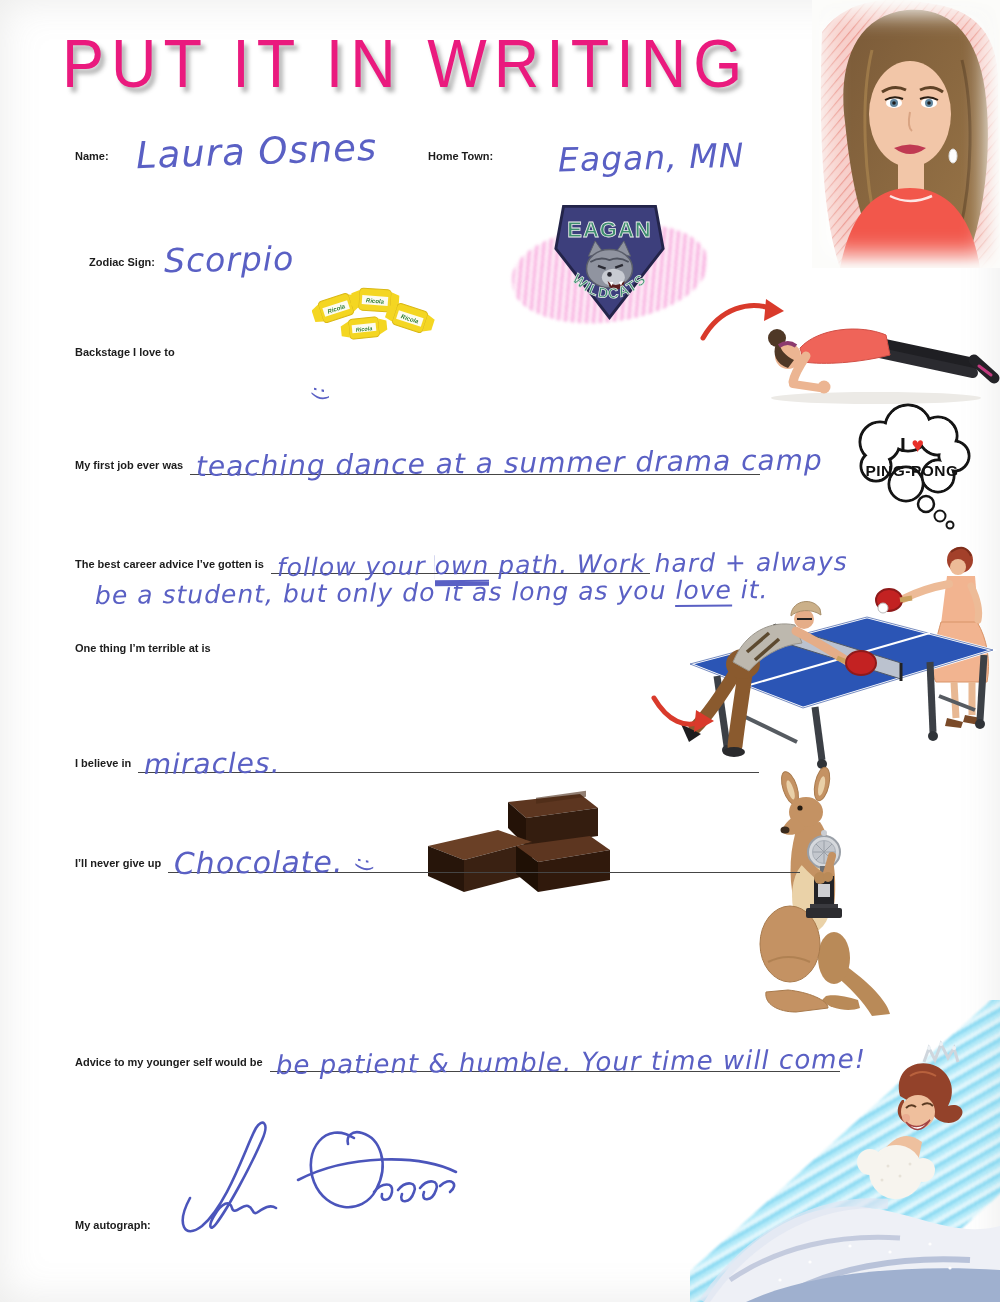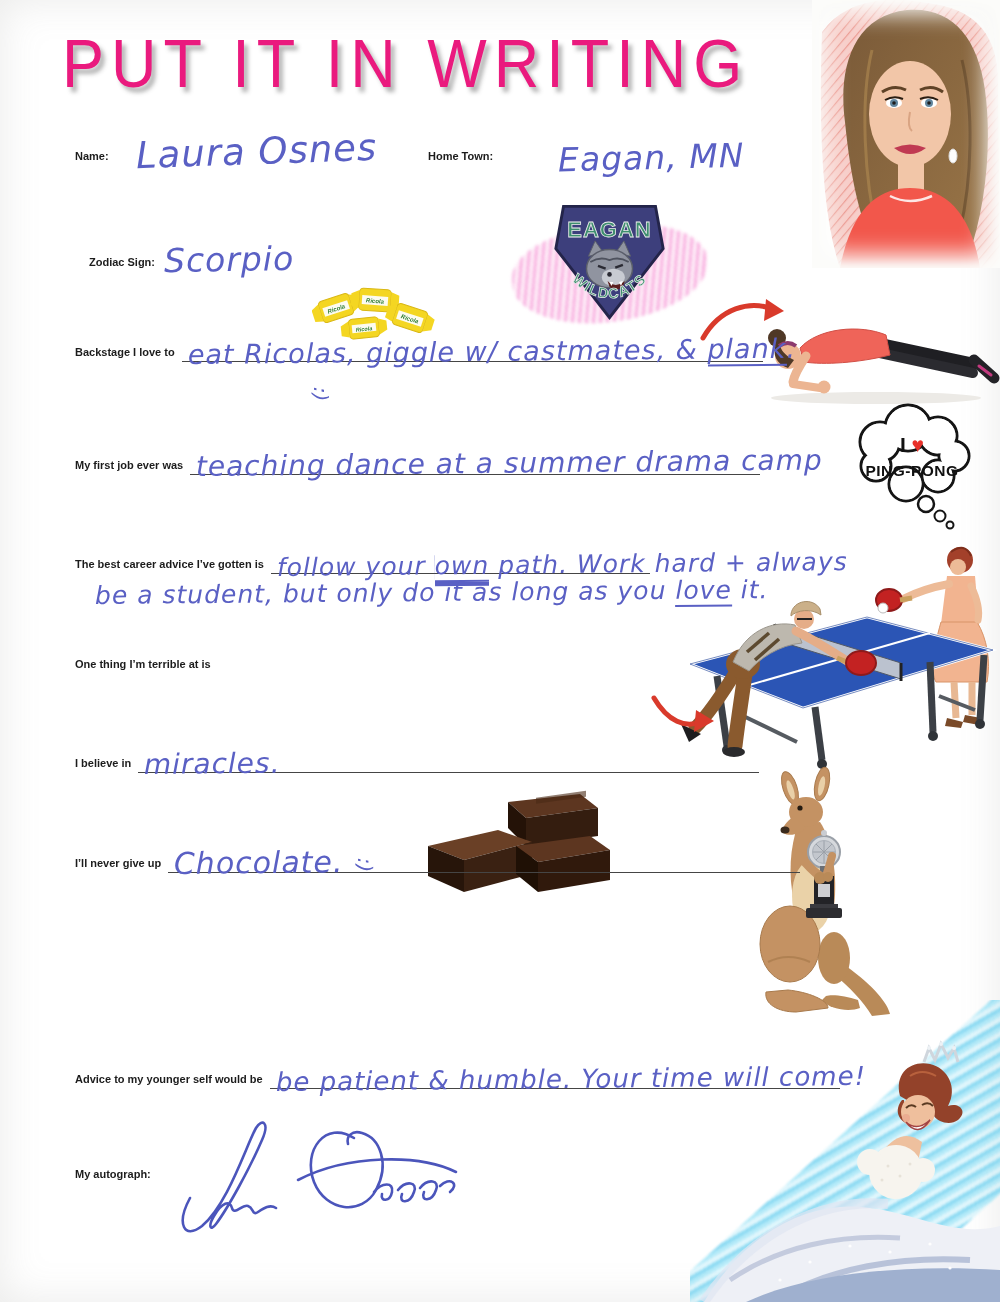--- a/index.html
+++ b/index.html
@@ -157,23 +157,20 @@
     <circle cx="29" cy="36" r="9" fill="#4f3826"></circle>
     <path d="M28,42 C24,52 28,62 40,66 L46,58 C38,54 32,48 32,42 Z" fill="#4f3826"></path>
     <path d="M31,44 Q40,38 48,44" stroke="#8c3a6e" stroke-width="4" fill="none"></path>
     <path d="M58,54 C50,66 46,74 45,80" stroke="#ecb592" stroke-width="9" fill="none" stroke-linecap="round"></path>
     <path d="M45,82 L72,86" stroke="#ecb592" stroke-width="8" stroke-linecap="round"></path>
     <circle cx="76" cy="85" r="6.5" fill="#ecb592"></circle>
   </svg>
 
   <div class="qrow" style="left:75px;top:340px;right:237px;">
     <span class="lbl">Backstage I love to</span>
-    <div class="ansline">
-      <span class="ans hand"><span>eat Ricolas, giggle w/ castmates, &amp; </span><span class="u1">plank</span><span>.</span></span>
-    </div>
   </div>
   <span class="abs hand smiley-rot" style="left:300px;top:382px;">:)</span>
 
   <svg class="abs" style="left:842px;top:392px;" width="140" height="140" viewBox="0 0 140 140">
     <g stroke="#151515" stroke-width="3" fill="#fff">
       <circle cx="38" cy="50" r="20"></circle>
         <circle cx="66" cy="36" r="23"></circle>
         <circle cx="96" cy="44" r="19"></circle>
       <circle cx="112" cy="64" r="15"></circle>
         <circle cx="96" cy="84" r="16"></circle>
@@ -261,21 +258,21 @@
     <line x1="72" y1="140" x2="94" y2="121" stroke="#5d4a30" stroke-width="3.5"></line>
     <line x1="80" y1="148" x2="104" y2="127" stroke="#5d4a30" stroke-width="3.5"></line>
     <circle cx="129" cy="107" r="10" fill="#e5ad88"></circle>
     <path d="M116,102 C118,88 138,85 145,97 L146,103 C136,96 122,98 116,104 Z" fill="#cbb089" stroke="#a88f6a"></path>
     <line x1="122" y1="107" x2="137" y2="107" stroke="#222" stroke-width="2"></line>
     <path d="M121,119 C141,129 159,141 172,149" stroke="#e5ad88" stroke-width="9" fill="none" stroke-linecap="round"></path>
     <line x1="172" y1="150" x2="162" y2="146" stroke="#caa05e" stroke-width="5"></line>
     <ellipse cx="186" cy="151" rx="15" ry="12" fill="#c32222" stroke="#8e1a1a" stroke-width="2"></ellipse>
   </svg>
 
-  <div class="qrow" style="left:75px;top:652px;right:280px;gap:8px;">
+  <div class="qrow" style="left:75px;top:636px;right:280px;gap:8px;">
     <span class="lbl">One thing I’m terrible at is</span>
   </div>
 
   <svg class="abs" style="left:648px;top:688px;" width="70" height="48" viewBox="0 0 70 48">
     <path d="M6,10 C20,34 38,40 52,34" stroke="#d93a2b" stroke-width="5" fill="none" stroke-linecap="round"></path>
     <polygon points="48,22 66,33 46,44" fill="#d93a2b"></polygon>
   </svg>
 
   <div class="qrow" style="left:75px;top:751px;right:241px;">
     <span class="lbl">I believe in</span>
@@ -343,21 +340,21 @@
   </svg>
 
   <div class="qrow" style="left:75px;top:851px;right:200px;">
     <span class="lbl">I’ll never give up</span>
     <div class="ansline">
       <span class="ans hand" style="font-size:30px;"><span>Chocolate.</span><span class="smiley-rot">:)</span></span>
     </div>
   </div>
 
 
-  <div class="qrow" style="left:75px;top:1050px;right:160px;margin-top:17px;">
+  <div class="qrow" style="left:75px;top:1050px;right:160px;">
     <span class="lbl">Advice to my younger self would be</span>
     <div class="ansline">
       <span class="ans hand" style="font-size:26px;">be patient &amp; humble.  Your time will come!</span>
     </div>
   </div>
 
   <div class="cind-wrap">
     <div class="blue-band"></div>
     <svg width="310" height="302" viewBox="0 0 310 302" style="position:absolute;left:0;top:0;">
       <path d="M210,96 C204,72 222,60 240,64 C258,68 268,88 258,106 C270,102 278,112 268,120 C260,126 248,122 244,116 Z" fill="#93422a"></path>
@@ -391,21 +388,21 @@
         <circle cx="120" cy="262" r="1.6"></circle>
           <circle cx="160" cy="246" r="1.6"></circle>
           <circle cx="200" cy="252" r="1.6"></circle>
         <circle cx="240" cy="244" r="1.6"></circle>
           <circle cx="90" cy="280" r="1.6"></circle>
           <circle cx="260" cy="268" r="1.6"></circle>
       </g>
     </svg>
   </div>
 
-  <span class="abs lbl" style="left:75px;top:1168px;">My autograph:</span>
+  <span class="abs lbl" style="left:75px;top:1219px;">My autograph:</span>
   <svg class="abs" style="left:158px;top:1112px;" width="310" height="150" viewBox="0 0 310 150">
     <g stroke="#4b55bb" stroke-width="2.6" fill="none" stroke-linecap="round">
       <path d="M32,86 C18,112 26,128 44,114 C70,92 88,34 98,16 C104,6 112,10 104,28 C92,56 70,96 58,112 C52,120 50,114 56,104 C64,90 72,88 74,96 C76,104 84,92 90,94 C96,96 94,104 100,100 C106,96 112,92 118,96"></path>
       <path d="M196,26 C168,8 144,38 156,70 C168,100 204,104 218,78 C232,52 222,26 204,21 C194,18 188,24 190,32"></path>
       <path d="M216,80 C224,70 236,70 234,80 C232,90 222,90 224,82 M240,78 C248,68 260,70 256,80 C252,92 240,92 244,82 M262,76 C270,66 282,68 278,78 C274,90 262,90 266,80 M282,74 C292,64 302,72 292,80"></path>
       <path d="M140,68 C190,42 262,42 298,60"></path>
     </g>
   </svg>
 
 </div>

